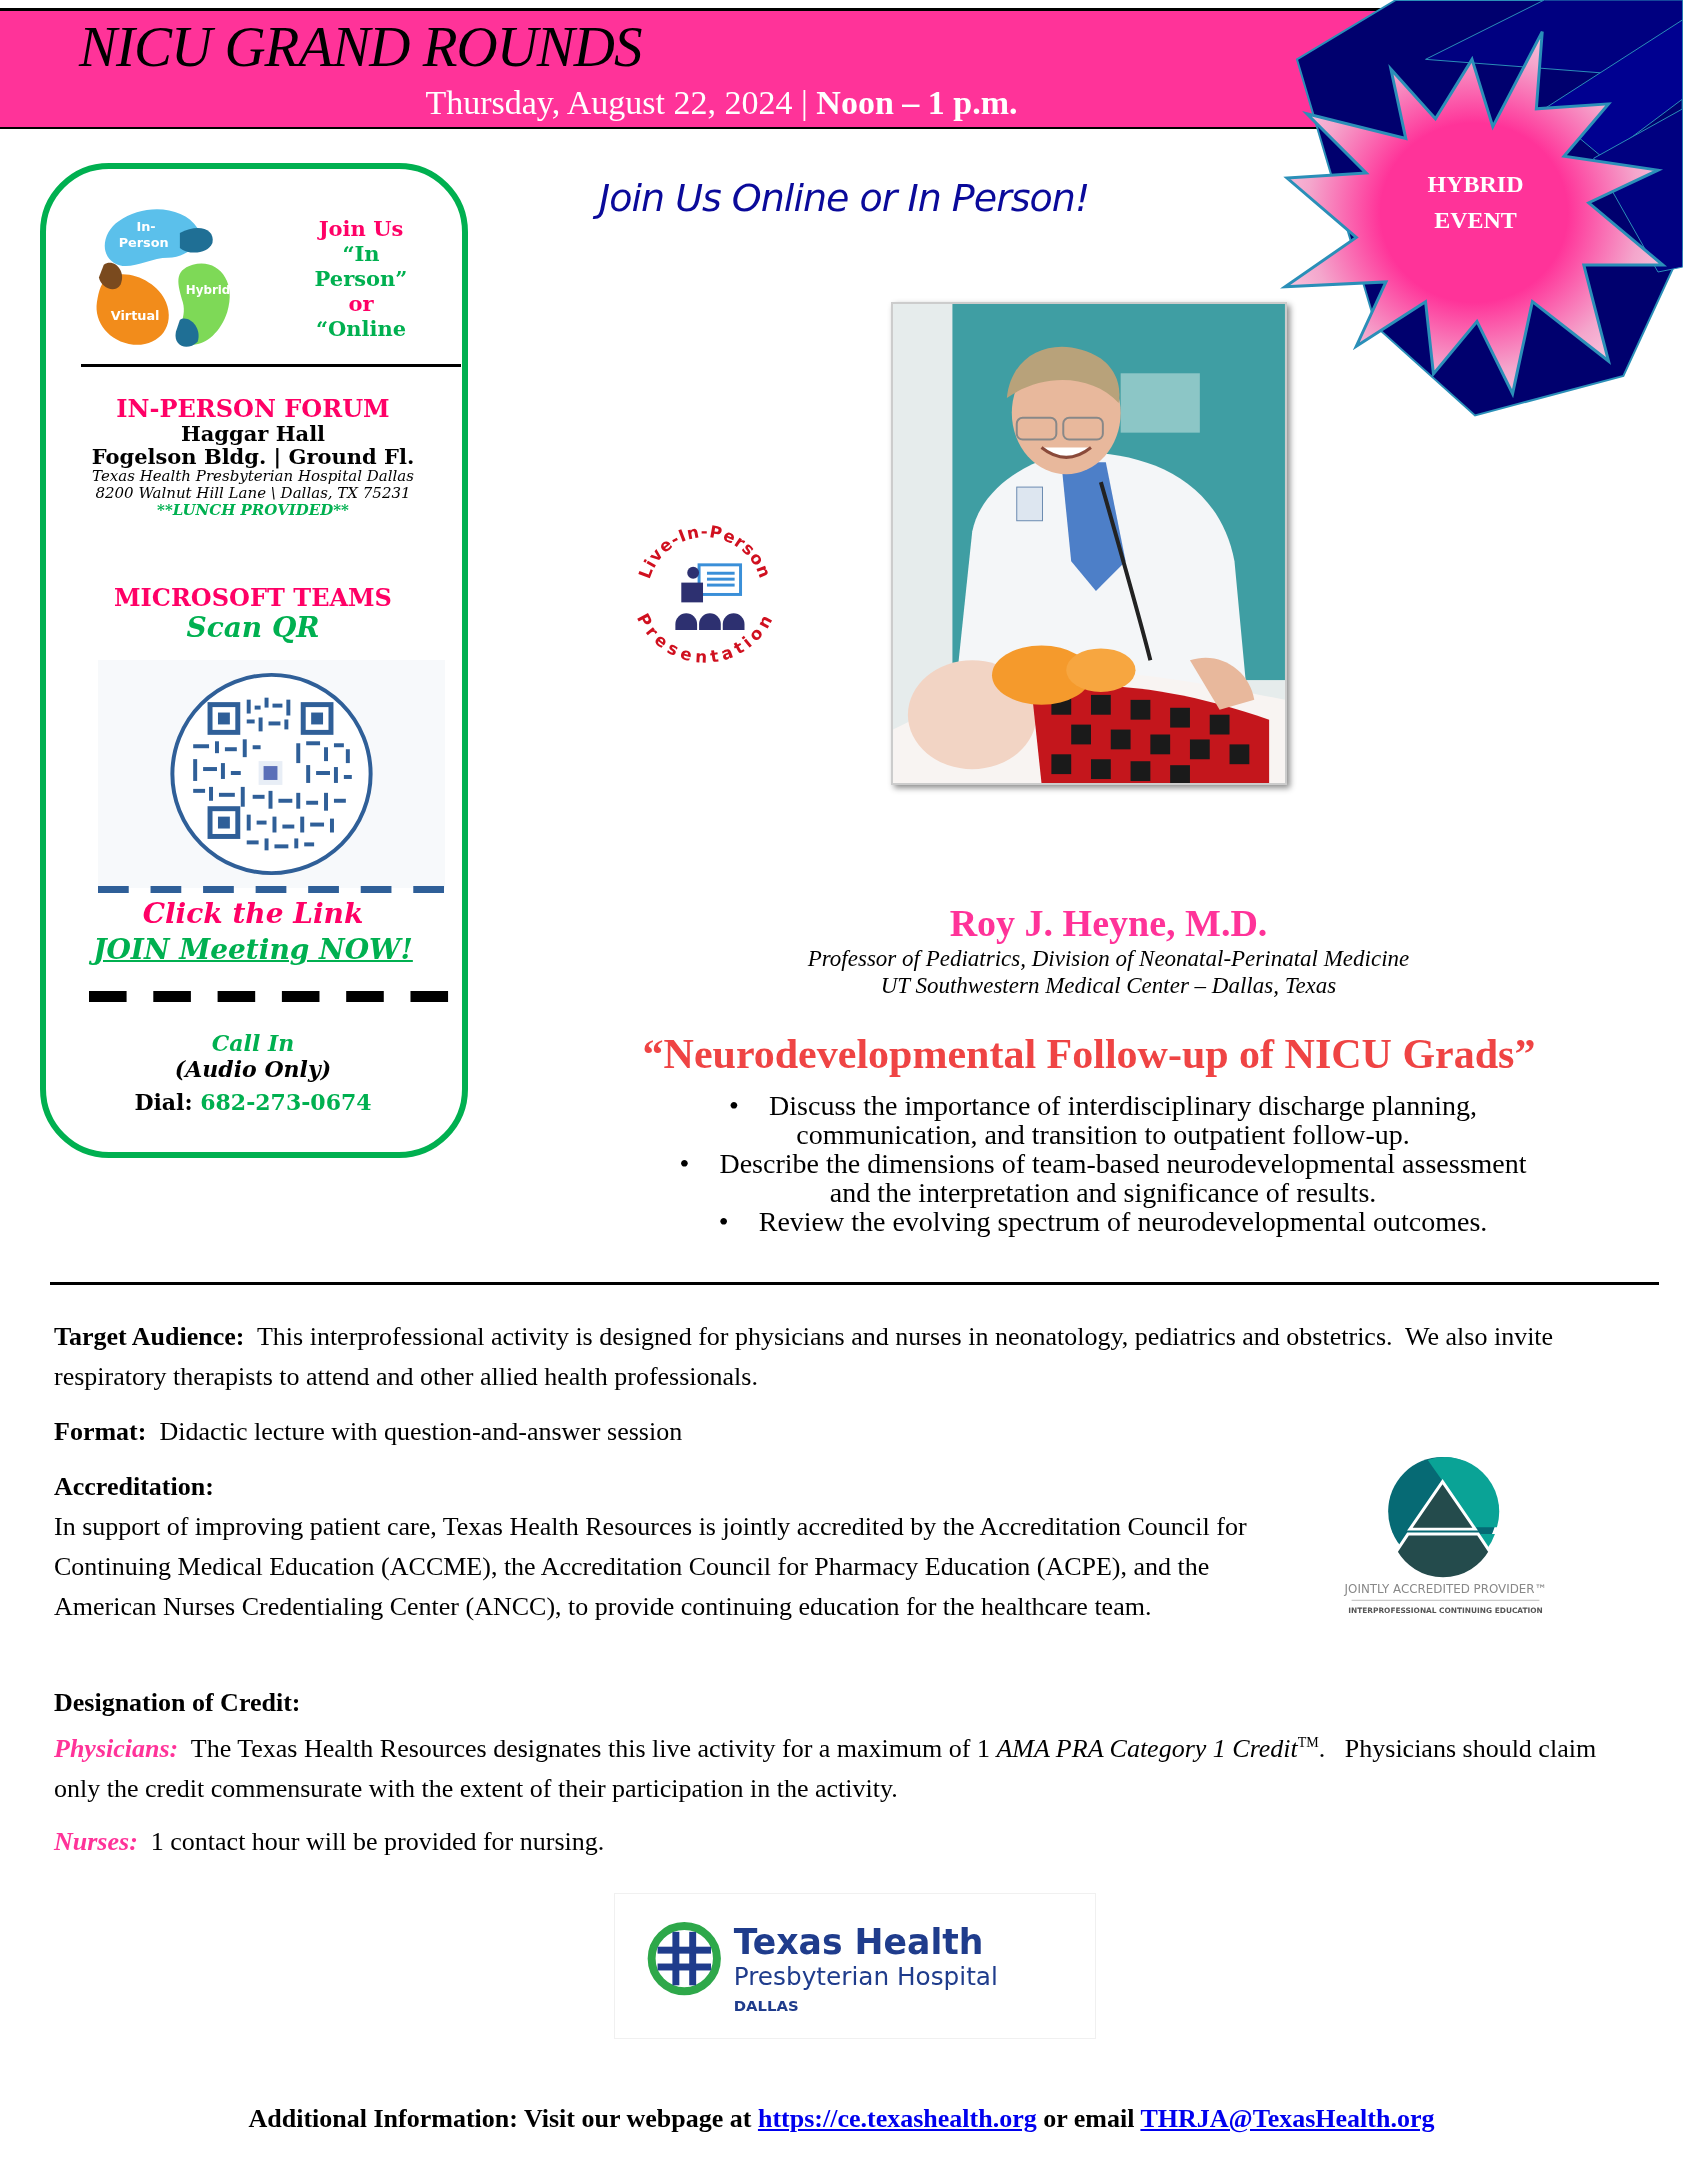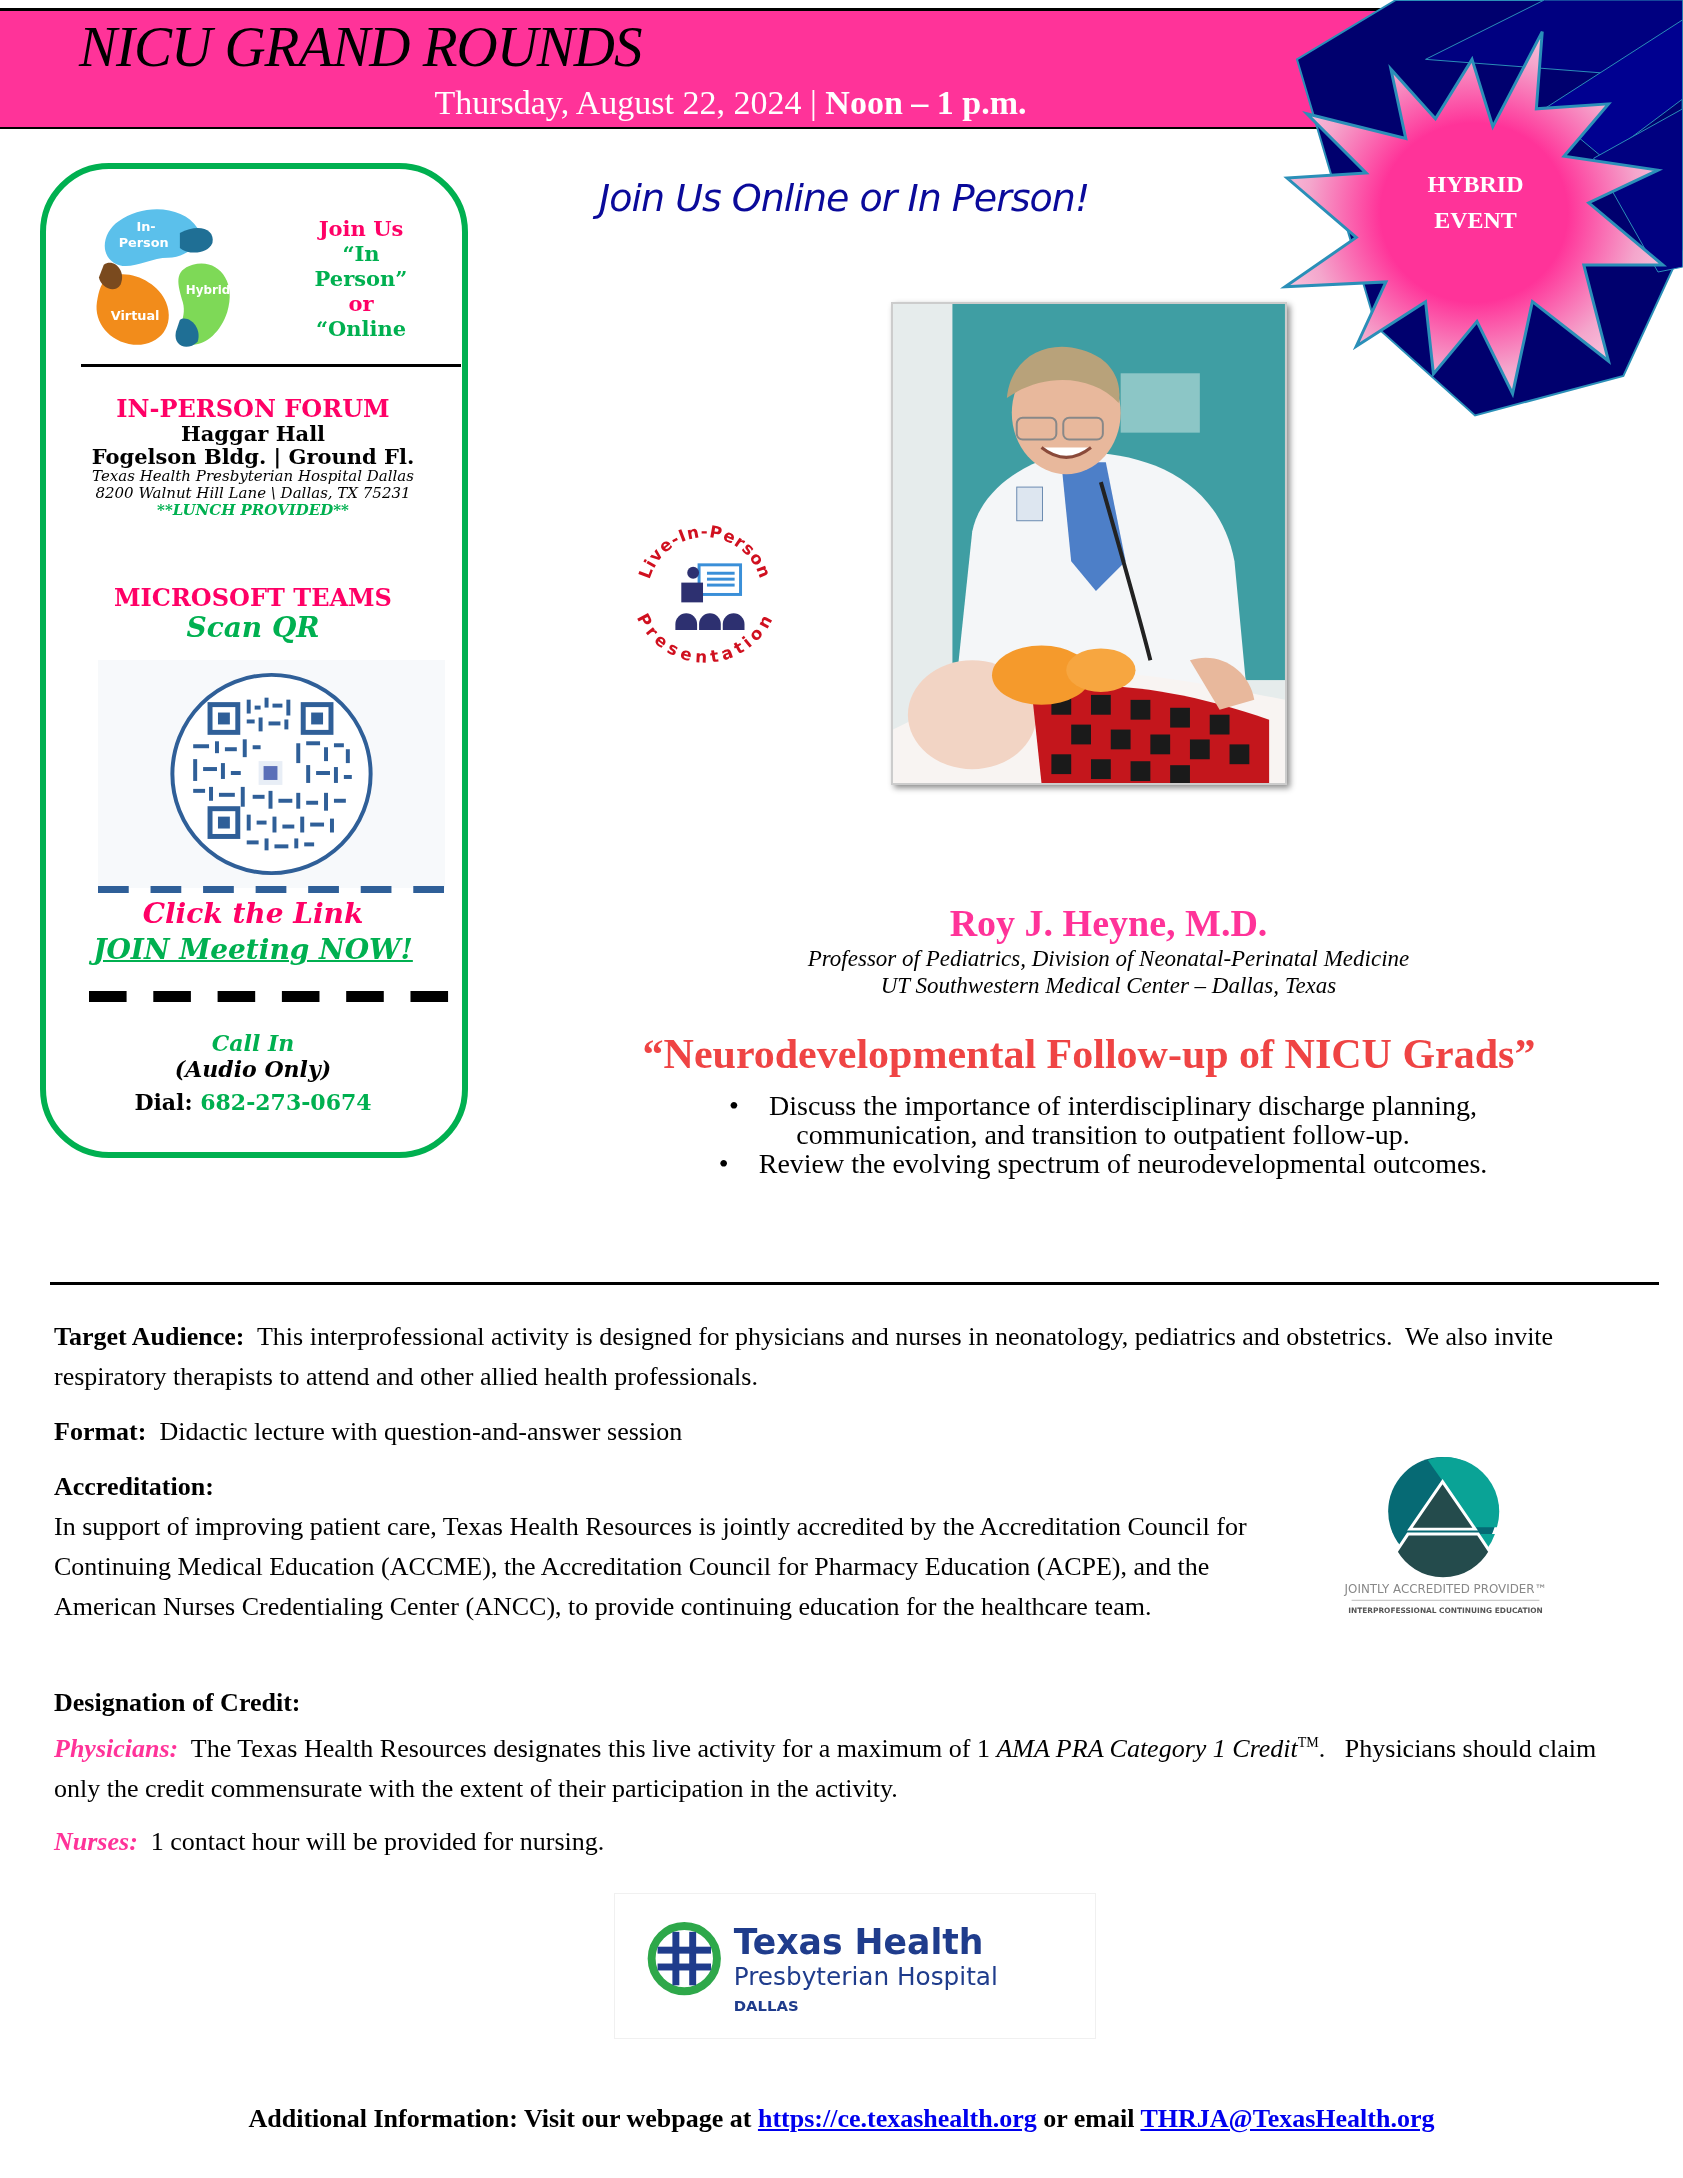--- a/index.html
+++ b/index.html
@@ -2,21 +2,21 @@
 <html><head>
 <meta charset="utf-8">
 <style>
   html, body { margin:0; padding:0; background:#ffffff; }
   body { width:1683px; height:2178px; position:relative; overflow:hidden; font-family:"DejaVu Serif", serif; color:#000; }
   .abs { position:absolute; }
 
   
   #header { left:0; top:8px; width:1401px; height:121px; background:#ff3399; border-top:3px solid #000; border-bottom:2px solid #000; box-sizing:border-box; }
   #title { left:0; top:14px; width:1401px; text-align:left; padding-left:79px; box-sizing:border-box; font-family:"Liberation Serif", serif; font-style:italic; font-size:57px; letter-spacing:-1px; color:#000; line-height:65px; }
-  #subtitle { left:9px; top:83px; width:1401px; text-align:center; padding-left:42px; box-sizing:border-box; font-family:"Liberation Serif", serif; font-size:34px; color:#fff; line-height:40px; }
+  #subtitle { left:0; top:83px; width:1401px; text-align:center; padding-left:42px; box-sizing:border-box; font-family:"Liberation Serif", serif; font-size:34px; color:#fff; line-height:40px; }
   #subtitle b { font-weight:bold; }
 
   
   #star { left:1267px; top:0; width:416px; height:455px; }
   #star-text { left:1416px; top:166px; width:119px; text-align:center; font-family:"Liberation Serif", serif; font-weight:bold; color:#fff; font-size:24px; line-height:36px; }
 
   
   #panel { left:40px; top:163px; width:428px; height:995px; border:6px solid #00b050; border-radius:69px; box-sizing:border-box; }
   #hybrid-logo { left:89px; top:203px; width:158px; height:149px; }
   #joinus { left:282px; top:216px; width:158px; text-align:center; font-family:"DejaVu Serif", serif; font-weight:bold; font-size:21px; line-height:25px; }
@@ -294,20 +294,21 @@
 <div id="speaker" class="abs">
   <div class="n">Roy J. Heyne, M.D.</div>
   <div class="t">Professor of Pediatrics, Division of Neonatal-Perinatal Medicine</div>
   <div class="t">UT Southwestern Medical Center – Dallas, Texas</div>
 </div>
 
 <div id="talk" class="abs">“Neurodevelopmental Follow-up of NICU Grads”</div>
 
 <ul id="objectives" class="abs">
   <li><span class="bullet">•</span><span>Discuss the importance of interdisciplinary discharge planning,</span><br><span>communication, and transition to outpatient follow-up.</span></li>
+  <li><span class="bullet">•</span><span>Describe the dimensions of team-based neurodevelopmental assessment</span><br><span>and the interpretation and significance of results.</span></li>
   <li><span class="bullet">•</span><span>Review the evolving spectrum of neurodevelopmental outcomes.</span></li>
 </ul>
 
 <div id="rule" class="abs"></div>
 
 <div id="target" class="abs body"><b>Target Audience:</b><span style="white-space:pre-wrap">  This interprofessional activity is designed for physicians and nurses in neonatology, pediatrics and obstetrics.  We also invite respiratory therapists to attend and other allied health professionals.</span></div>
 
 <div id="format" class="abs body"><b>Format:</b><span style="white-space:pre-wrap">  Didactic lecture with question-and-answer session</span></div>
 
 <div id="accred" class="abs body">

